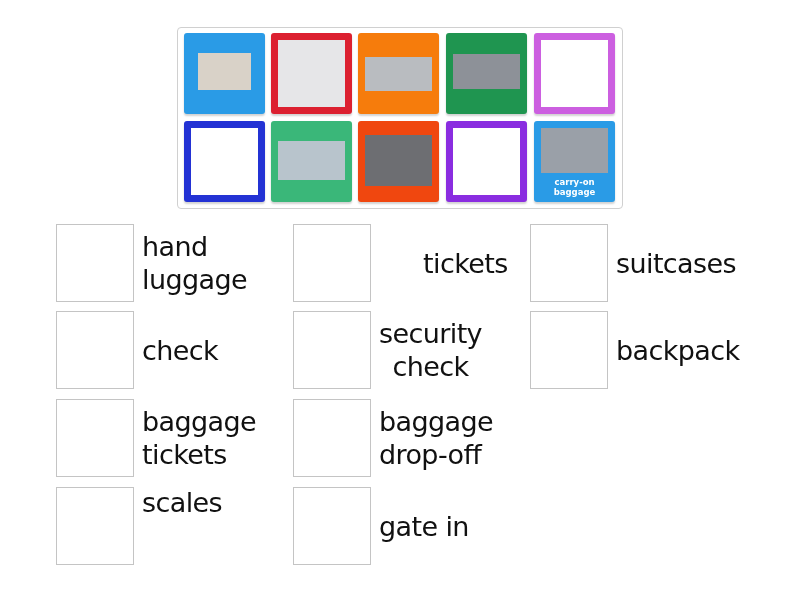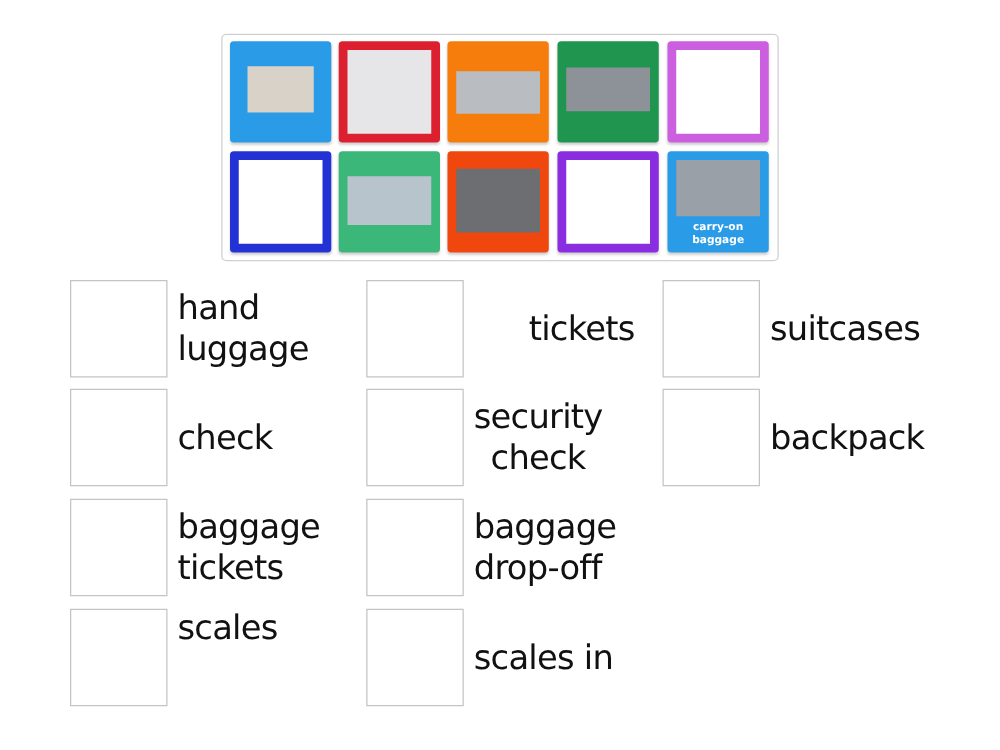--- a/index.html
+++ b/index.html
@@ -137,16 +137,16 @@
 
   <div class="slot" style="left:56px;top:487px;"></div>
   <div class="label" style="left:142px;top:463px;">
       <div>
         <span>scales</span>
       </div>
     </div>
   <div class="slot" style="left:293px;top:487px;"></div>
   <div class="label" style="left:379px;top:487px;">
       <div>
-        <span>scales in</span>
+        <span>gate in</span>
       </div>
     </div>
 </div>
 
 </body></html>

